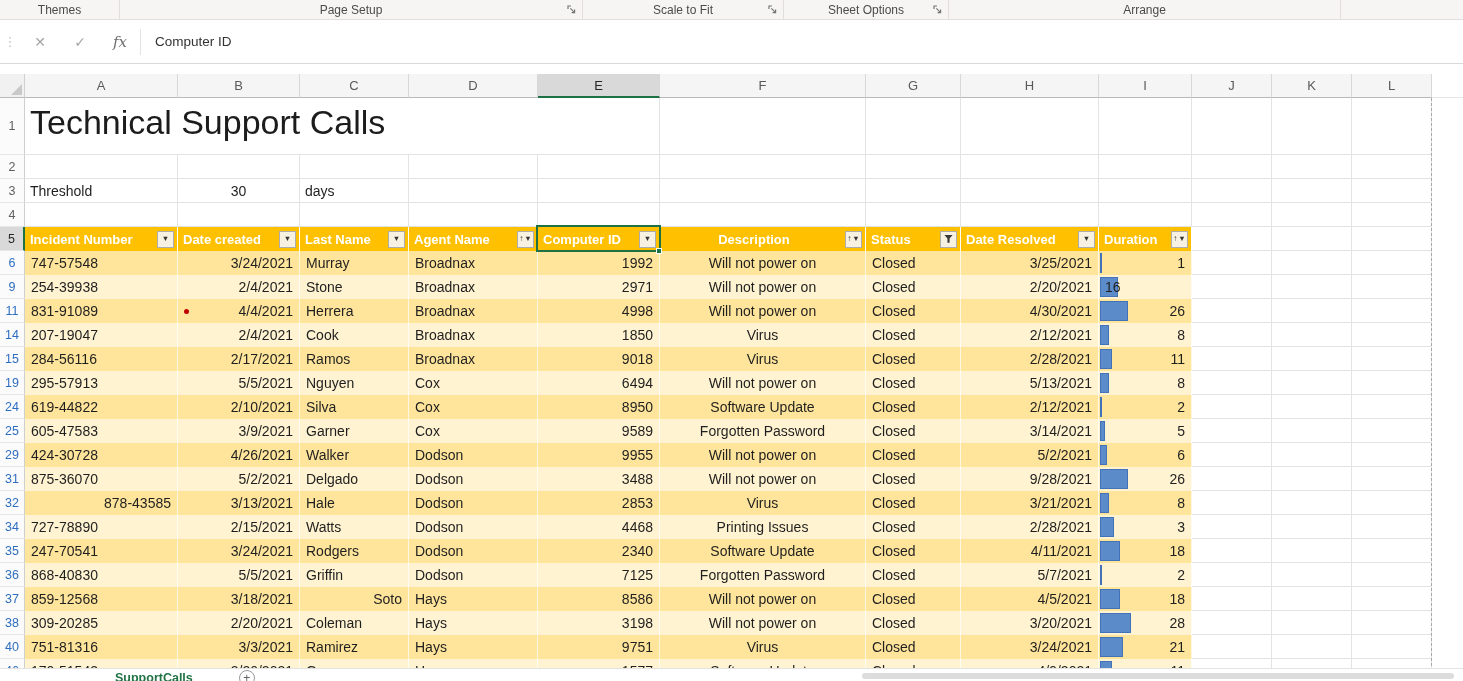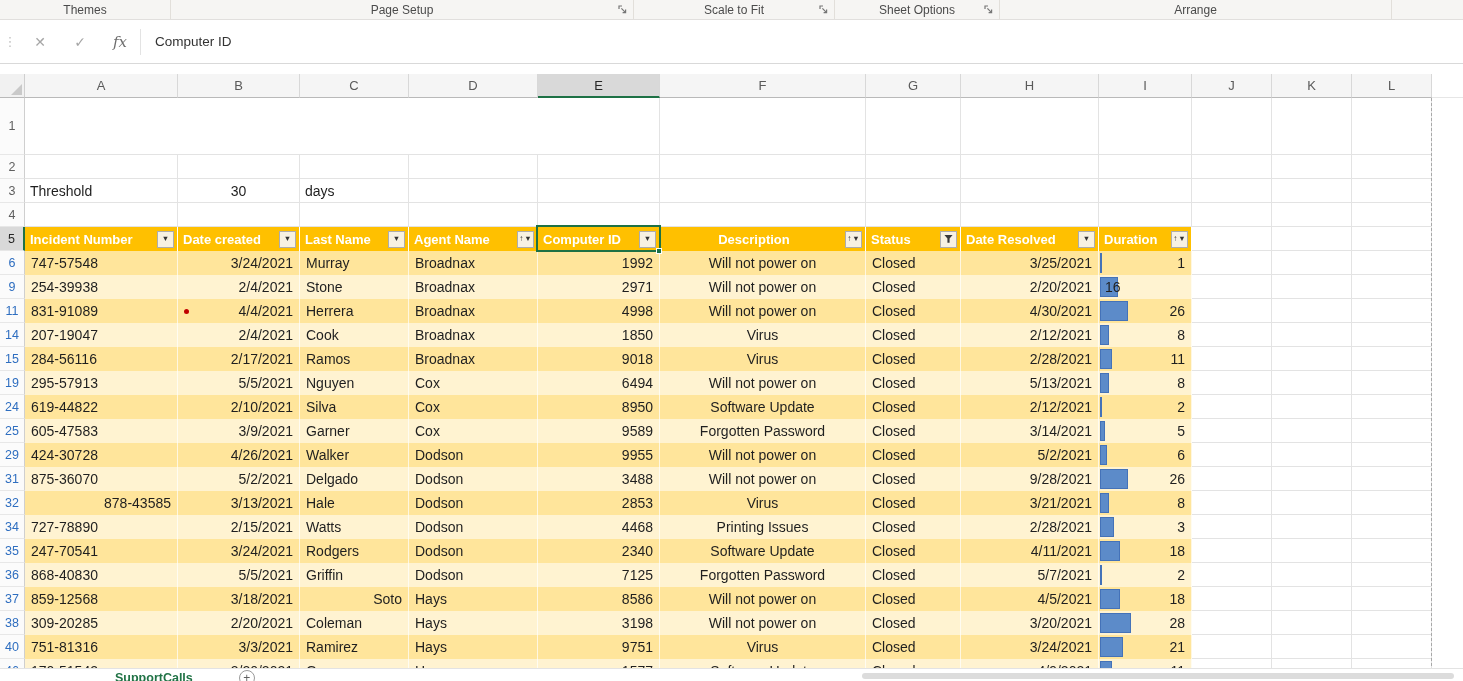--- a/index.html
+++ b/index.html
@@ -100,21 +100,21 @@
               font-size:12px; color:#5f5f5f; cursor:pointer; flex:none; }
   .hscroll { position:absolute; left:862px; top:4px; width:592px; height:6px; background:#dcdcdc;
              border-radius:3px; cursor:grab; }
 </style>
 </head>
 <body>
 
 <div class="app">
 
   <div class="ribbon" id="ribbon-groups">
-      <div class="rgroup" style="width: 171px; text-align: right;">
+      <div class="rgroup" style="width: 120px; text-align: right;">
         <span class="rlabel">Themes</span>
       </div>
       <div class="rgroup" style="width: 463px;">
         <span class="rlabel">Page Setup</span>
         <span class="launcher">
           <svg width="10" height="10" viewBox="0 0 10 10">
             <path d="M1 4 V1 H4" fill="none" stroke="#767676" stroke-width="1.2"></path>
             <path d="M3.4 3.4 L7.6 7.6 M7.6 4.6 V7.6 H4.6" fill="none" stroke="#767676" stroke-width="1.2"></path>
           </svg>
         </span>
@@ -180,20 +180,21 @@
           <div class="cell nobr" style="width: 109px;"></div>
           <div class="cell nobr" style="width: 129px;"></div>
           <div class="cell" style="width: 122px;"></div>
           <div class="cell" style="width: 206px;"></div>
           <div class="cell" style="width: 95px;"></div>
           <div class="cell" style="width: 138px;"></div>
           <div class="cell" style="width: 93px;"></div>
           <div class="cell" style="width: 80px;"></div>
           <div class="cell" style="width: 80px;"></div>
           <div class="cell" style="width: 80px;"></div>
+          <div class="sheet-title">Technical Support Calls</div>
         </div>
         <div class="row" style="height: 24px;">
           <div class="rownum">2</div>
           <div class="cell" style="width: 153px;"></div>
           <div class="cell" style="width: 122px;"></div>
           <div class="cell" style="width: 109px;"></div>
           <div class="cell" style="width: 129px;"></div>
           <div class="cell" style="width: 122px;"></div>
           <div class="cell" style="width: 206px;"></div>
           <div class="cell" style="width: 95px;"></div>

